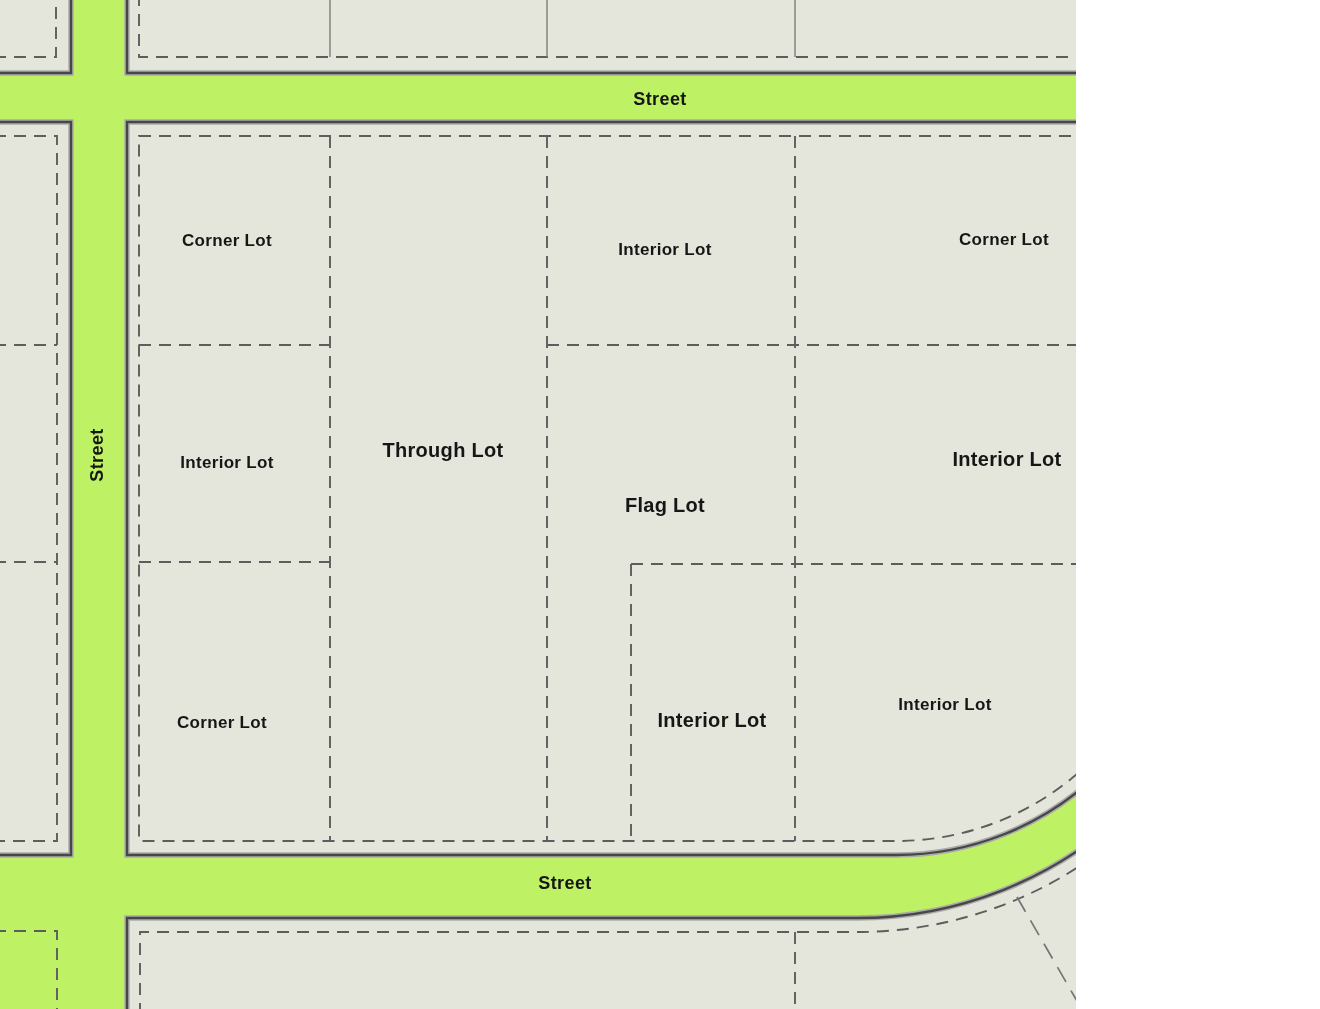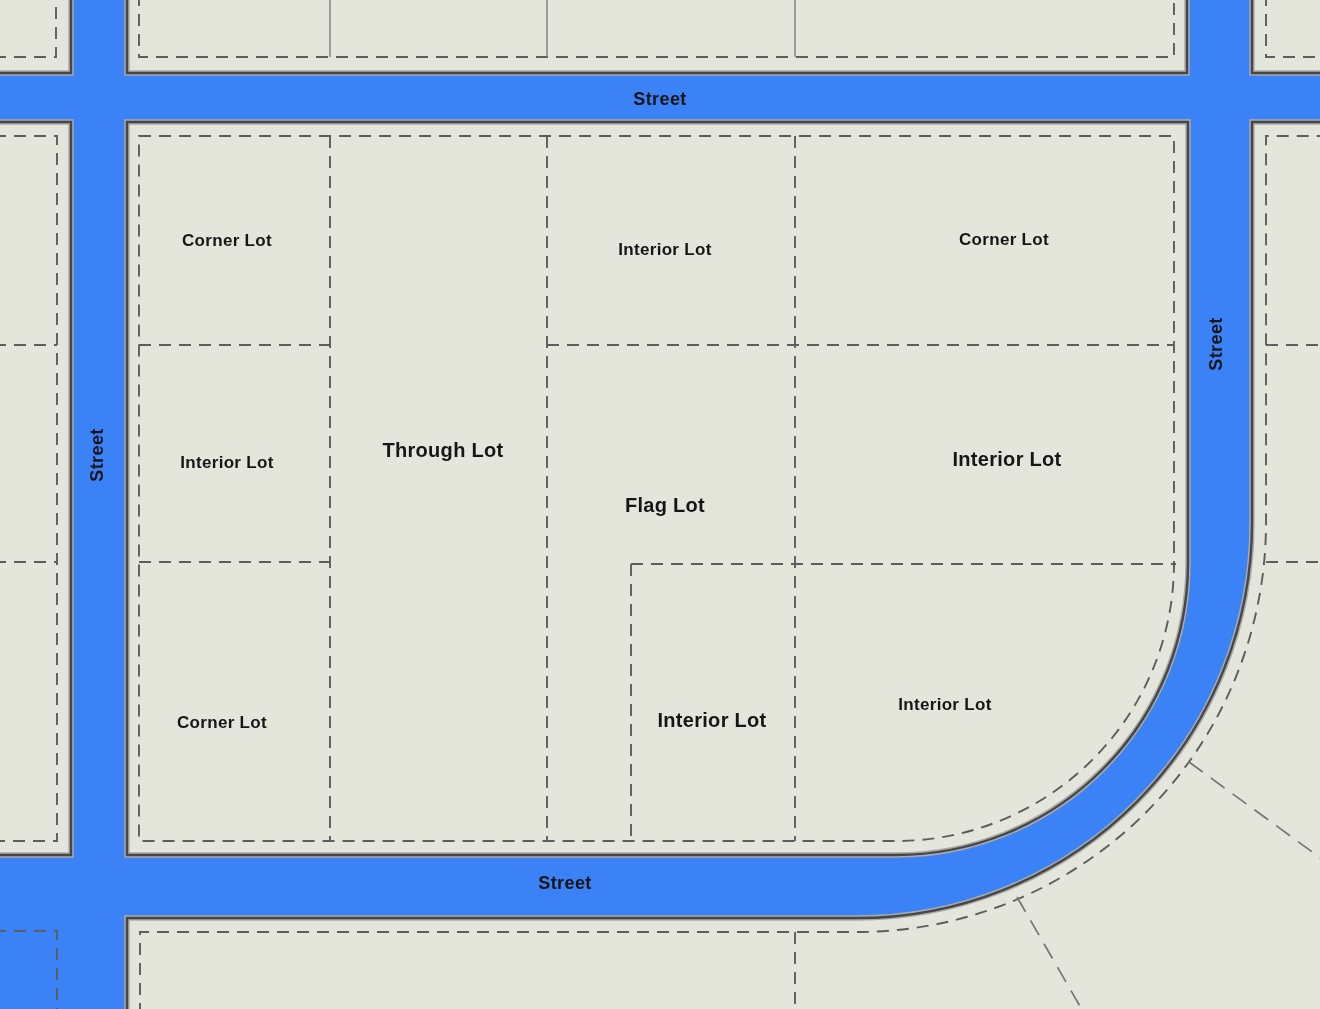--- a/index.html
+++ b/index.html
@@ -2,23 +2,23 @@
 <html><head>
 <meta charset="utf-8">
 <style>
   html, body {
     margin: 0;
     padding: 0;
     background: #ffffff;
   }
   .canvas {
     position: relative;
-    width: 1320px;
+    width: 1076px;
     height: 1009px;
-    background: #3b82f6;
+    background: #bef264;
     overflow: hidden;
     font-family: "Liberation Sans", "DejaVu Sans", sans-serif;
   }
   svg { display: block; }
   .lot-label {
     font-family: "Liberation Sans", "DejaVu Sans", sans-serif;
     font-weight: 700;
     letter-spacing: 0.3px;
   }
   .street-label {

